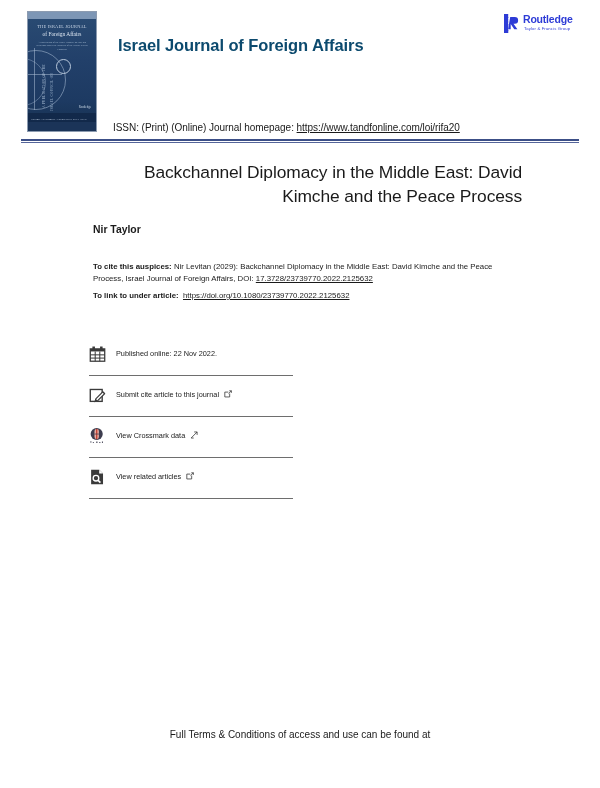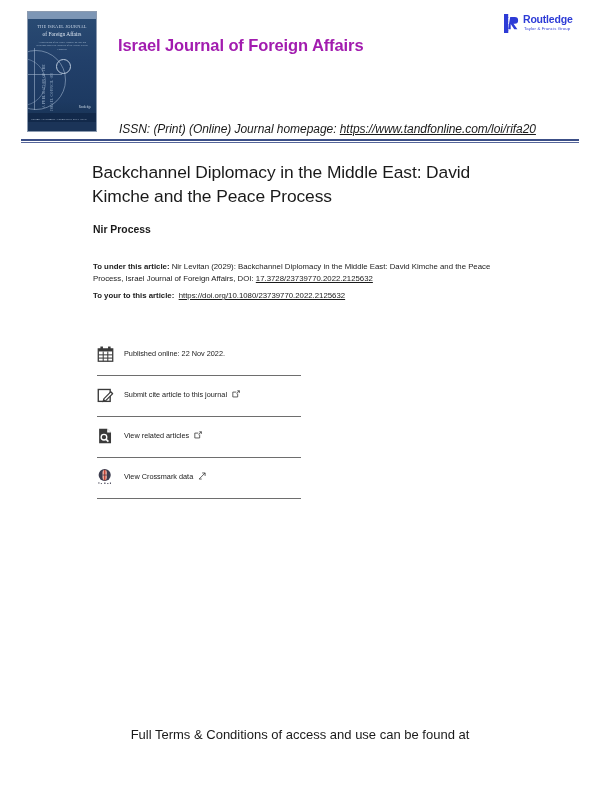--- a/index.html
+++ b/index.html
@@ -172,33 +172,32 @@
     width: 100%; height: 9px;
     background: #1b3458;
   }
 
   .journal-title {
     position: absolute;
     left: 118px;
     top: 36px;
     font-size: 16.5px;
     font-weight: bold;
-    color: #a21caf;
+    color: #0c4a6e;
     letter-spacing: -0.1px;
   }
 
   .issn-line {
     position: absolute;
-    left: 119px;
+    left: 113px;
     top: 122px;
-    font-size: 12px;
+    font-size: 10px;
     color: #1a1a1a;
     letter-spacing: -0.05px;
     white-space: nowrap;
-    font-style: italic;
   }
   .issn-link {
     color: #1a1a1a;
     text-decoration: underline;
   }
 
   
   .routledge {
     position: absolute;
     right: 16px;
@@ -245,20 +244,21 @@
   
   .article-title {
     position: absolute;
     left: 92px;
     top: 160px;
     width: 430px;
     font-size: 17.4px;
     line-height: 24px;
     color: #1a1a1a;
     letter-spacing: -0.1px;
+    text-align: right;
   }
   .author {
     position: absolute;
     left: 93px;
     top: 224px;
     font-size: 10.4px;
     font-weight: bold;
     color: #1a1a1a;
   }
 
@@ -283,21 +283,21 @@
     top: 290px;
     width: 420px;
     font-size: 7.8px;
     line-height: 11.6px;
     color: #1a1a1a;
   }
 
   
   .meta {
     position: absolute;
-    left: 97px;
+    left: 89px;
     top: 334px;
     width: 204px;
   }
   .meta-row {
     position: relative;
     height: 41px;
   }
   .meta-row .sep {
     position: absolute;
     left: 0; top: 0;
@@ -326,21 +326,21 @@
     vertical-align: -1px;
   }
 
   
   .footer {
     position: absolute;
     left: 0;
     top: 729px;
     width: 600px;
     text-align: center;
-    font-size: 13px;
+    font-size: 10px;
     line-height: 11px;
     color: #1a1a1a;
   }
 </style>
 </head>
 <body>
 
 <div class="header">
 
   <div class="cover-thumb">
@@ -380,30 +380,30 @@
     </svg>
     <div class="rl-text">Routledge</div>
     <div class="rl-sub">Taylor &amp; Francis Group</div>
   </div>
 
   <div class="header-rule-top"></div>
   <div class="header-rule-bot"></div>
 </div>
 
 <div class="article-title">Backchannel Diplomacy in the Middle East: David Kimche and the Peace Process</div>
-<div class="author">Nir Process</div>
+<div class="author">Nir Taylor</div>
 
 <div class="cite-block">
-  <b>To under this article:</b>
+  <b>To cite this auspices:</b>
   <span>Nir Levitan (2029): Backchannel Diplomacy in the Middle East: David Kimche and the Peace Process, Israel Journal of Foreign Affairs, DOI:</span>
   <a class="cite-link" href="#">17.3728/23739770.2022.2125632</a>
 </div>
 
 <div class="link-block">
-  <b>To your to this article:</b>
+  <b>To link to under article:</b>
   &nbsp;<a class="cite-link" href="#">https://doi.org/10.1080/23739770.2022.2125632</a>
 </div>
 
 <div class="meta">
 
   <div class="meta-row">
     <svg class="meta-icon" viewBox="0 0 20 20">
       <rect x="1.5" y="4" width="17" height="14.5" fill="none" stroke="#3a3a3a" stroke-width="1.5"></rect>
       <rect x="1.5" y="4" width="17" height="3" fill="#3a3a3a"></rect>
       <rect x="4" y="1.2" width="3" height="3.4" fill="#3a3a3a"></rect>
@@ -419,37 +419,20 @@
   <div class="meta-row">
     <div class="sep"></div>
     <svg class="meta-icon" viewBox="0 0 20 20">
       <rect x="1.5" y="3.5" width="14" height="14" fill="none" stroke="#3a3a3a" stroke-width="1.6"></rect>
       <path d="M8 14.5 l8.2 -8.2 2.2 2.2 -8.2 8.2 -3 0.9 z" fill="#ffffff" stroke="#3a3a3a" stroke-width="1.3"></path>
       <path d="M16.2 6.3 l2.2 2.2" stroke="#3a3a3a" stroke-width="1.3"></path>
       <path d="M7.3 17.6 l0.8 -3 2.2 2.2 z" fill="#3a3a3a"></path>
     </svg>
     <div class="meta-label">
       <span>Submit cite article to this journal</span>
-      <svg class="ext-icon" width="8" height="8" viewBox="0 0 10 10">
-        <path d="M1 2.6 h4.4 M1 2.6 v6.1 h6.1 v-4.2" fill="none" stroke="#3a3a3a" stroke-width="1"></path>
-        <path d="M5.6 4.6 L9.2 1 M6.6 1 h2.6 v2.6" fill="none" stroke="#3a3a3a" stroke-width="1"></path>
-      </svg>
-    </div>
-  </div>
-
-  <div class="meta-row">
-    <div class="sep"></div>
-    <svg class="meta-icon" viewBox="0 0 20 20">
-      <path d="M2.5 1.5 h9.5 l4.5 4.5 v12.5 h-14 z" fill="#3a3a3a"></path>
-      <path d="M12 1.5 v4.5 h4.5 z" fill="#ffffff"></path>
-      <circle cx="8.2" cy="11.4" r="3.3" fill="none" stroke="#ffffff" stroke-width="1.6"></circle>
-      <line x1="10.6" y1="13.8" x2="13.4" y2="16.6" stroke="#ffffff" stroke-width="2"></line>
-    </svg>
-    <div class="meta-label">
-      <span>View related articles</span>
       <svg class="ext-icon" width="8" height="8" viewBox="0 0 10 10">
         <path d="M1 2.6 h4.4 M1 2.6 v6.1 h6.1 v-4.2" fill="none" stroke="#3a3a3a" stroke-width="1"></path>
         <path d="M5.6 4.6 L9.2 1 M6.6 1 h2.6 v2.6" fill="none" stroke="#3a3a3a" stroke-width="1"></path>
       </svg>
     </div>
   </div>
 
   <div class="meta-row">
     <div class="sep"></div>
     <svg class="meta-icon" viewBox="0 0 20 22">
@@ -467,20 +450,37 @@
     </svg>
     <div class="meta-label">
       <span>View Crossmark data</span>
       <svg class="ext-icon" width="8" height="8" viewBox="0 0 10 10">
         <path d="M1.4 8.8 L8.9 1.2 M5.2 1.2 h3.7 v3.7" fill="none" stroke="#3a3a3a" stroke-width="1"></path>
         <path d="M1.4 8.8 h3.2" fill="none" stroke="#3a3a3a" stroke-width="1"></path>
       </svg>
     </div>
   </div>
 
+  <div class="meta-row">
+    <div class="sep"></div>
+    <svg class="meta-icon" viewBox="0 0 20 20">
+      <path d="M2.5 1.5 h9.5 l4.5 4.5 v12.5 h-14 z" fill="#3a3a3a"></path>
+      <path d="M12 1.5 v4.5 h4.5 z" fill="#ffffff"></path>
+      <circle cx="8.2" cy="11.4" r="3.3" fill="none" stroke="#ffffff" stroke-width="1.6"></circle>
+      <line x1="10.6" y1="13.8" x2="13.4" y2="16.6" stroke="#ffffff" stroke-width="2"></line>
+    </svg>
+    <div class="meta-label">
+      <span>View related articles</span>
+      <svg class="ext-icon" width="8" height="8" viewBox="0 0 10 10">
+        <path d="M1 2.6 h4.4 M1 2.6 v6.1 h6.1 v-4.2" fill="none" stroke="#3a3a3a" stroke-width="1"></path>
+        <path d="M5.6 4.6 L9.2 1 M6.6 1 h2.6 v2.6" fill="none" stroke="#3a3a3a" stroke-width="1"></path>
+      </svg>
+    </div>
+  </div>
+
   <div class="meta-row" style="height:1px">
     <div class="sep"></div>
   </div>
 </div>
 
 <div class="footer">
   <div>Full Terms &amp; Conditions of access and use can be found at</div>
 </div>
 
 </body></html>

